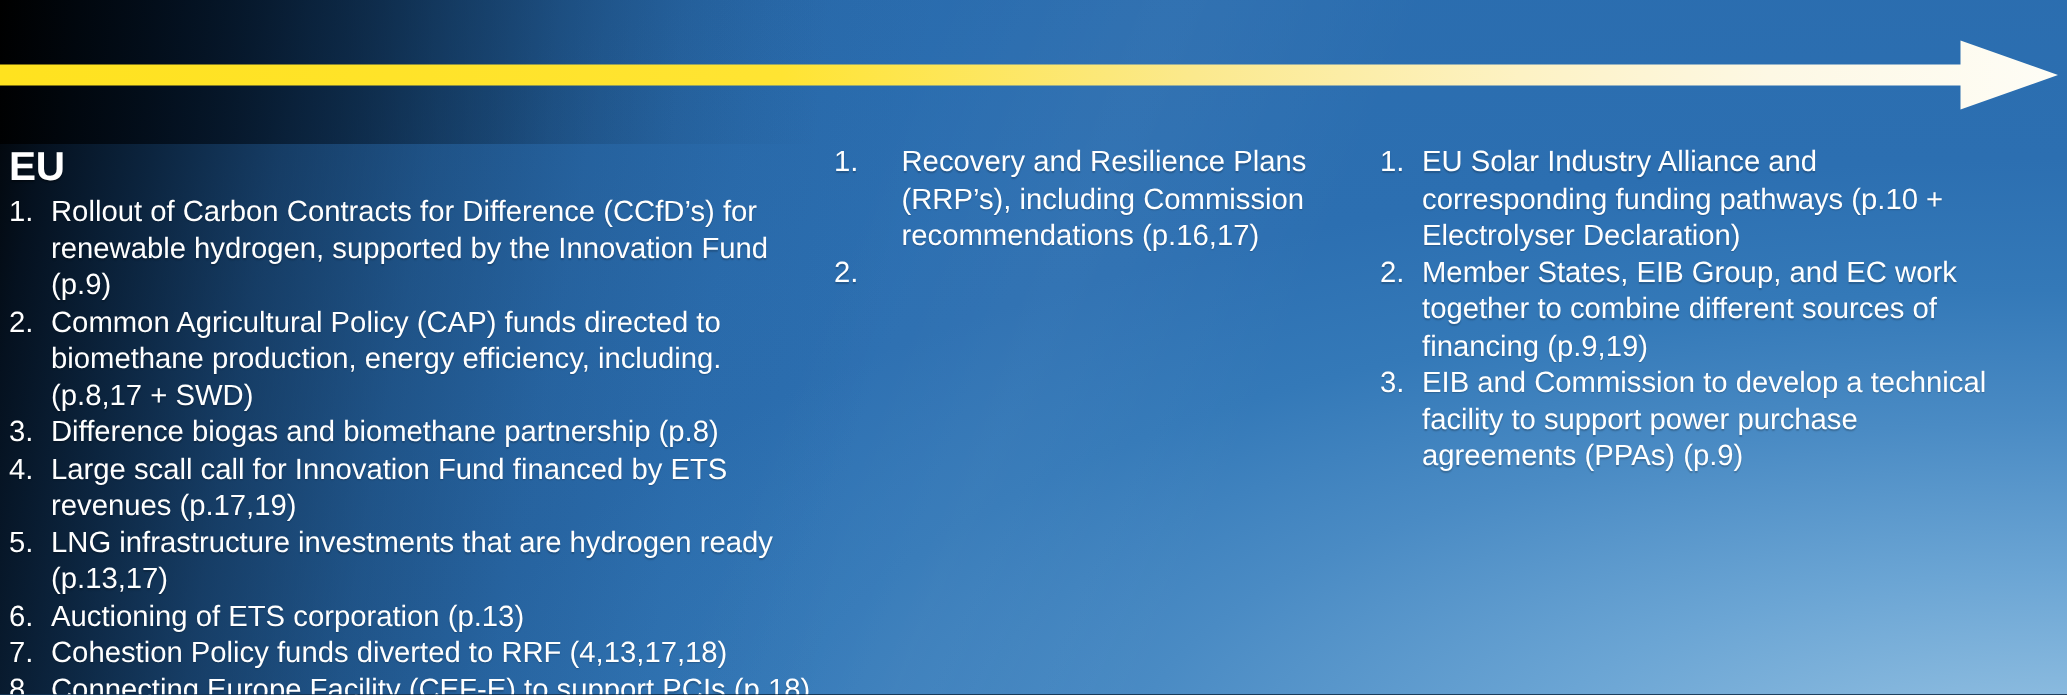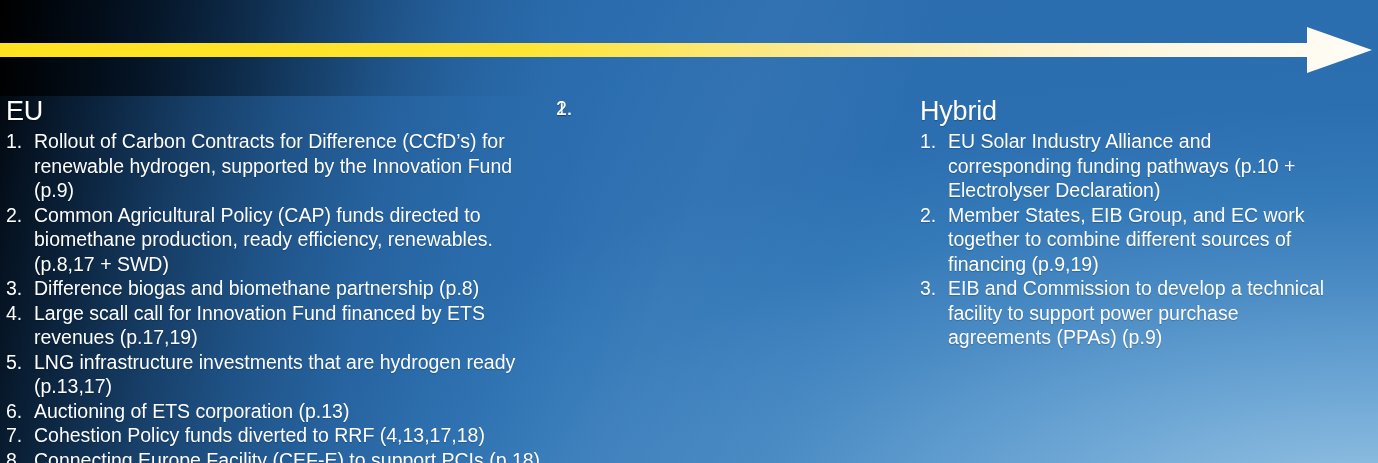--- a/index.html
+++ b/index.html
@@ -87,21 +87,21 @@
   .col {
     position: absolute;
     top: 0;
   }
   .col-eu     { left: 6px;   width: 540px; }
   .col-ms     { left: 556px; width: 352px; }
   .col-hybrid { left: 920px; width: 420px; }
 
   .col-title {
     font-size: 27px;
-    font-weight: normal;
+    font-weight: bold;
     line-height: 31px;
     letter-spacing: -0.2px;
     margin: 0 0 2px 0;
     text-shadow: 0 1px 1px rgba(0,0,0,0.30);
   }
 
   ol.items {
     list-style: none;
     margin: 0;
     padding: 0;
@@ -157,21 +157,21 @@
 
     <div class="col col-eu">
       <div class="col-title">EU</div>
       <ol class="items">
         <li>
             <span class="num">1.</span>
             <span class="txt">Rollout of Carbon Contracts for Difference (CCfD’s) for renewable hydrogen, supported by the Innovation Fund (p.9)</span>
           </li>
         <li>
             <span class="num">2.</span>
-            <span class="txt">Common Agricultural Policy (CAP) funds directed to biomethane production, ready efficiency, renewables. (p.8,17 + SWD)</span>
+            <span class="txt">Common Agricultural Policy (CAP) funds directed to biomethane production, energy efficiency, including. (p.8,17 + SWD)</span>
           </li>
         <li>
             <span class="num">3.</span>
             <span class="txt">Difference biogas and biomethane partnership (p.8)</span>
           </li>
         <li>
             <span class="num">4.</span>
             <span class="txt">Large scall call for Innovation Fund financed by ETS revenues (p.17,19)</span>
           </li>
         <li>
@@ -191,29 +191,29 @@
             <span class="txt">Connecting Europe Facility (CEF-E) to support PCIs (p.18) - €800mn</span>
           </li>
 
       </ol>
     </div>
 
     <div class="col col-ms">
       <ol class="items">
         <li>
             <span class="num">1.</span>
+            <span class="txt">Recovery and Resilience Plans (RRP’s), including Commission recommendations (p.16,17)</span>
           </li>
         <li>
             <span class="num">2.</span>
           </li>
       </ol>
     </div>
 
     <div class="col col-hybrid">
-      <div class="col-title">Hybrid</div>
       <ol class="items">
         <li>
             <span class="num">1.</span>
             <span class="txt">EU Solar Industry Alliance and corresponding funding pathways (p.10 + Electrolyser Declaration)</span>
           </li>
         <li>
             <span class="num">2.</span>
             <span class="txt">Member States, EIB Group, and EC work together to combine different sources of financing (p.9,19)</span>
           </li>
         <li>

